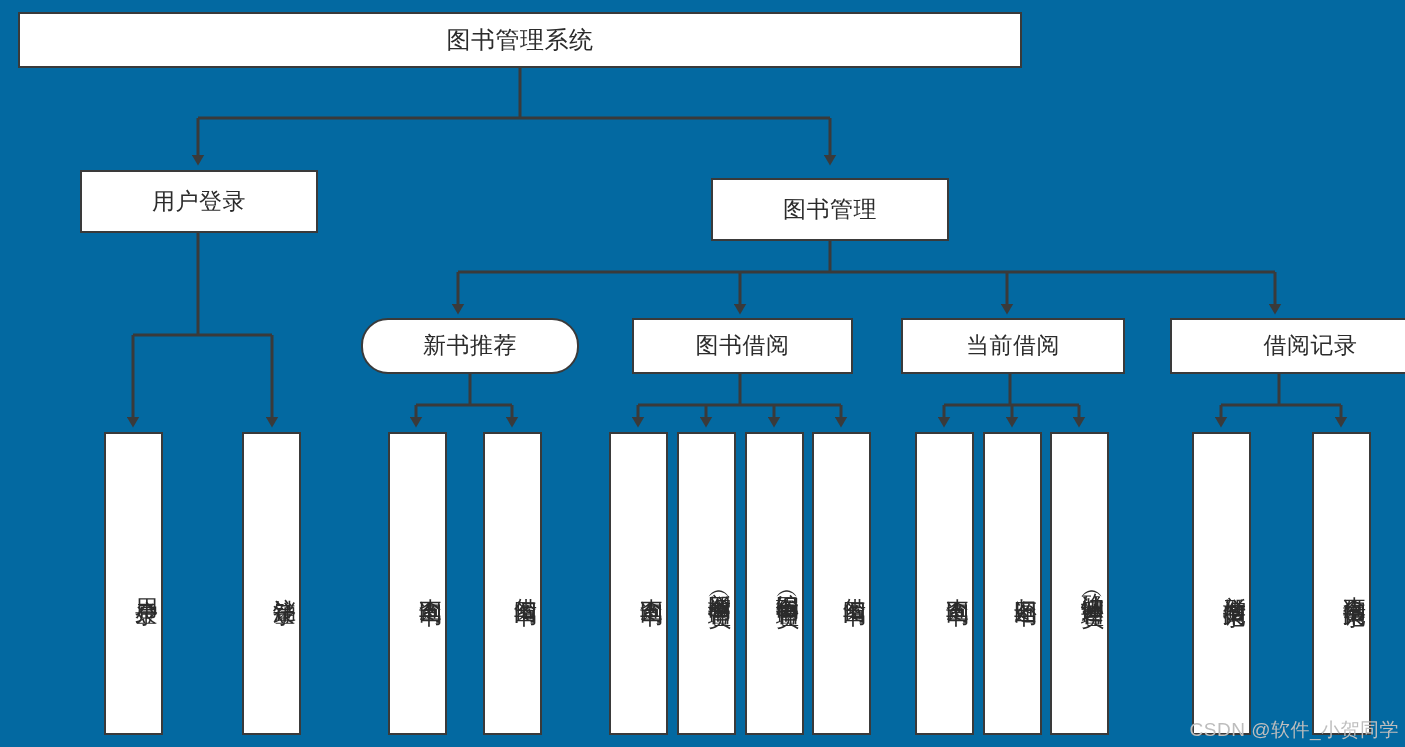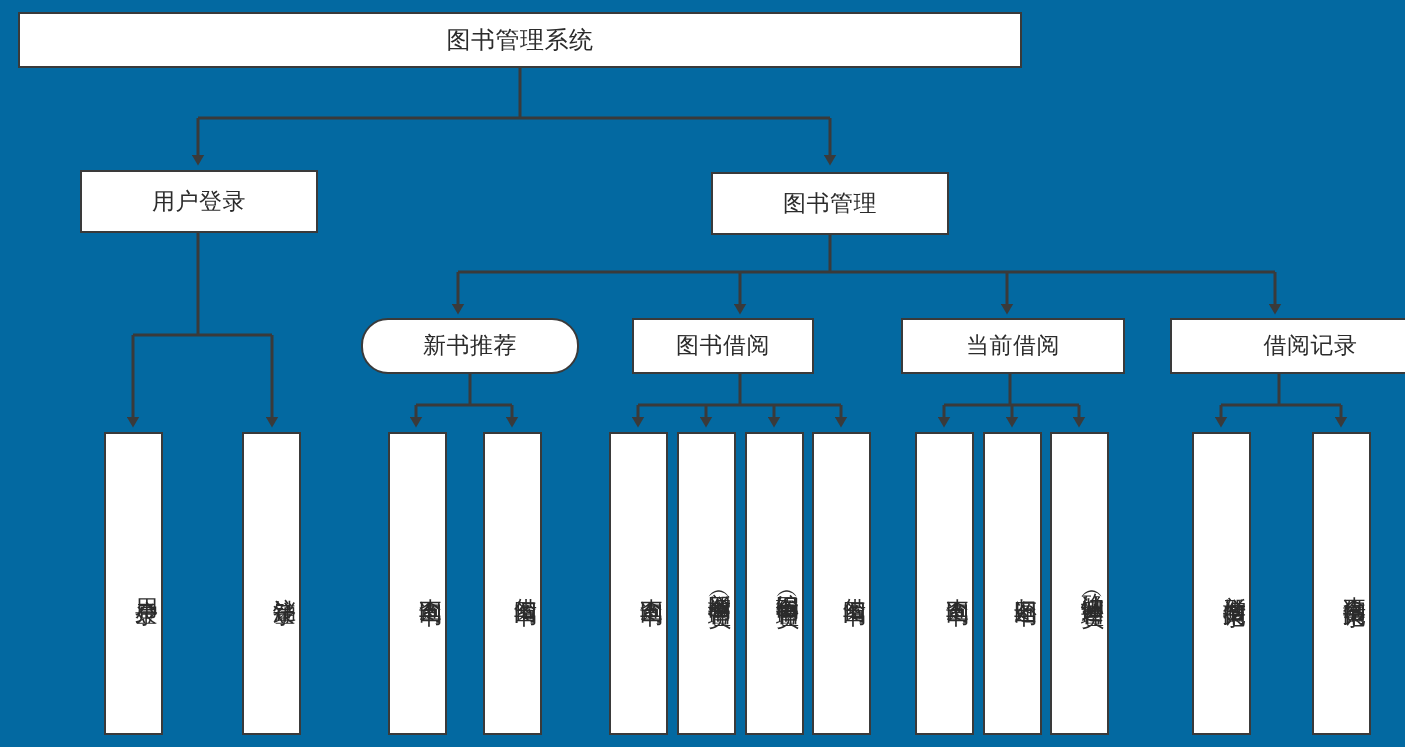--- a/index.html
+++ b/index.html
@@ -119,25 +119,25 @@
       <path d="M1221,405 L1341,405"></path>
       <path d="M1221,405 L1221,418" marker-end="url(#arw)"></path>
       <path d="M1341,405 L1341,418" marker-end="url(#arw)"></path>
     </g>
   </svg>
 
   <div class="node h root" style="left:18px;top:12px;width:1004px;height:56px;">图书管理系统</div>
 
   <div class="node h" style="left:80px;top:170px;width:238px;height:63px;">用户登录</div>
 
-  <div class="node h" style="left:711px;top:172px;width:238px;height:63px;">图书管理</div>
+  <div class="node h" style="left:711px;top:178px;width:238px;height:63px;">图书管理</div>
 
   <div class="node h" style="left:361px;top:318px;width:218px;height:56px;border-radius:27px;">新书推荐</div>
 
-  <div class="node h" style="left:632px;top:318px;width:182px;height:56px;">图书借阅</div>
+  <div class="node h" style="left:632px;top:318px;width:221px;height:56px;">图书借阅</div>
 
   <div class="node h" style="left:901px;top:318px;width:224px;height:56px;">当前借阅</div>
 
   <div class="node h" style="left:1170px;top:318px;width:254px;height:56px;padding-left:27px;">借阅记录</div>
 
   <div class="node v" style="left:104px;top:432px;width:59px;height:303px;">用户登录</div>
 
   <div class="node v" style="left:242px;top:432px;width:59px;height:303px;">注销登录</div>
 
   <div class="node v" style="left:388px;top:432px;width:59px;height:303px;">查询图书</div>
@@ -155,14 +155,15 @@
   <div class="node v" style="left:915px;top:432px;width:59px;height:303px;">查询图书</div>
 
   <div class="node v" style="left:983px;top:432px;width:59px;height:303px;">归还图书</div>
 
   <div class="node v" style="left:1050px;top:432px;width:59px;height:303px;">确认归还（管理员）</div>
 
   <div class="node v" style="left:1192px;top:432px;width:59px;height:303px;">新增借阅记录</div>
 
   <div class="node v" style="left:1312px;top:432px;width:59px;height:303px;">查询借阅记录</div>
 
+  <div id="watermark">CSDN @软件_小贺同学</div>
 
 </div>
 
 </body></html>

